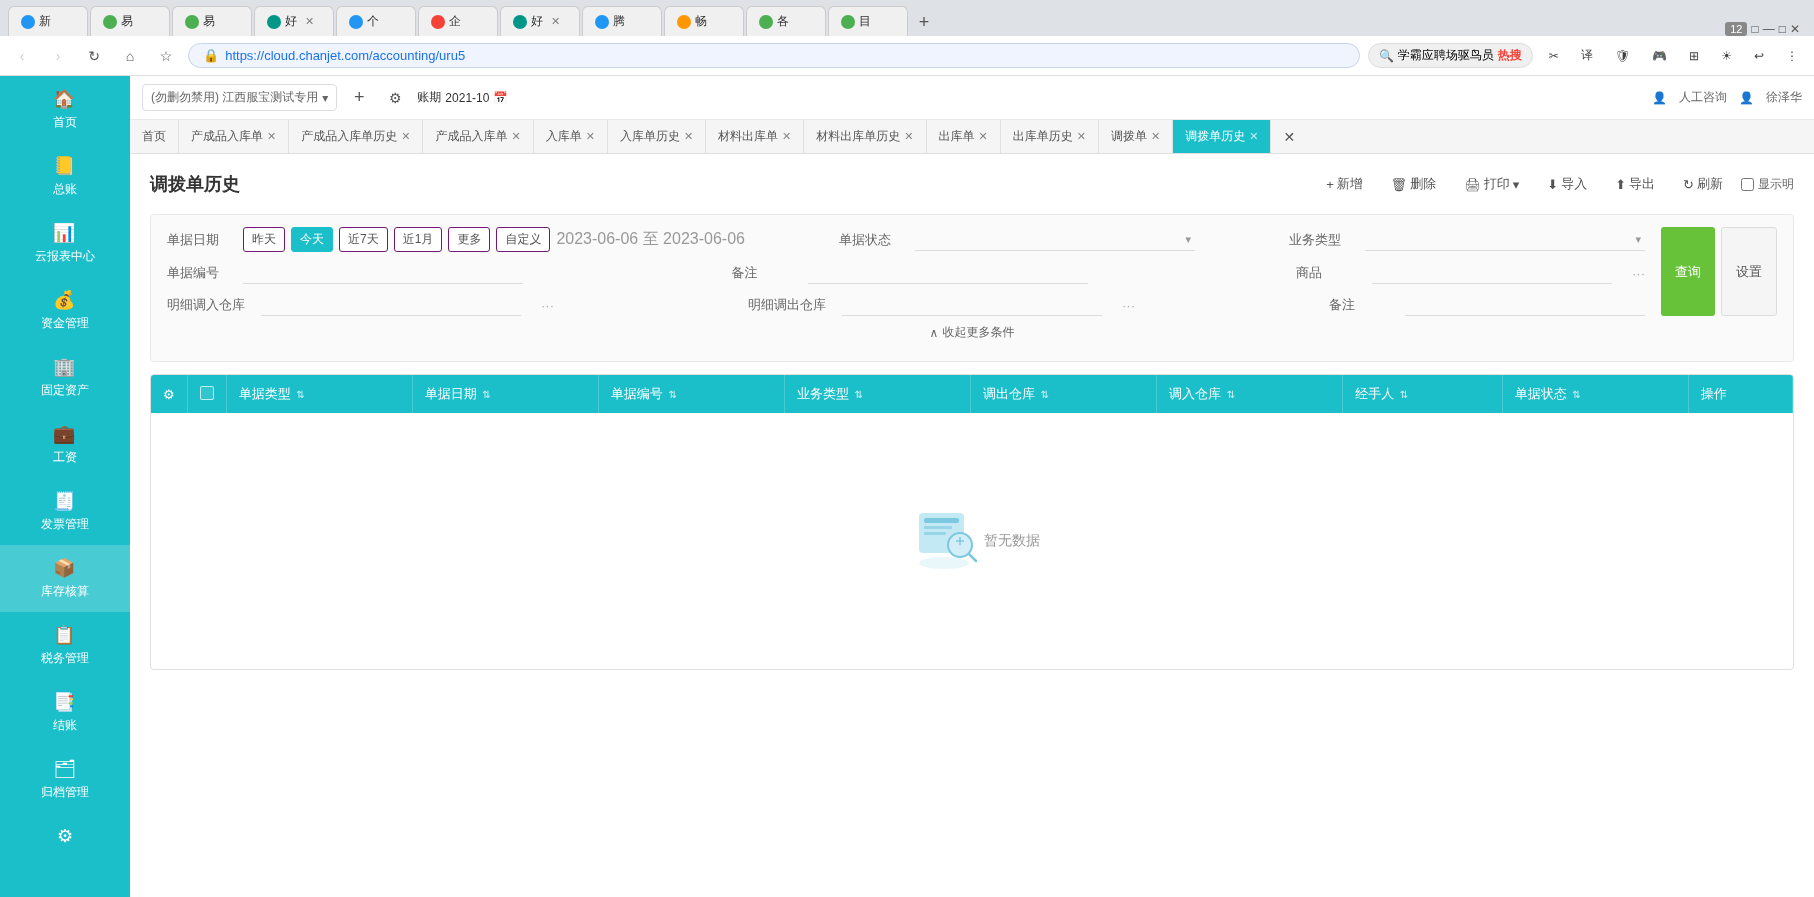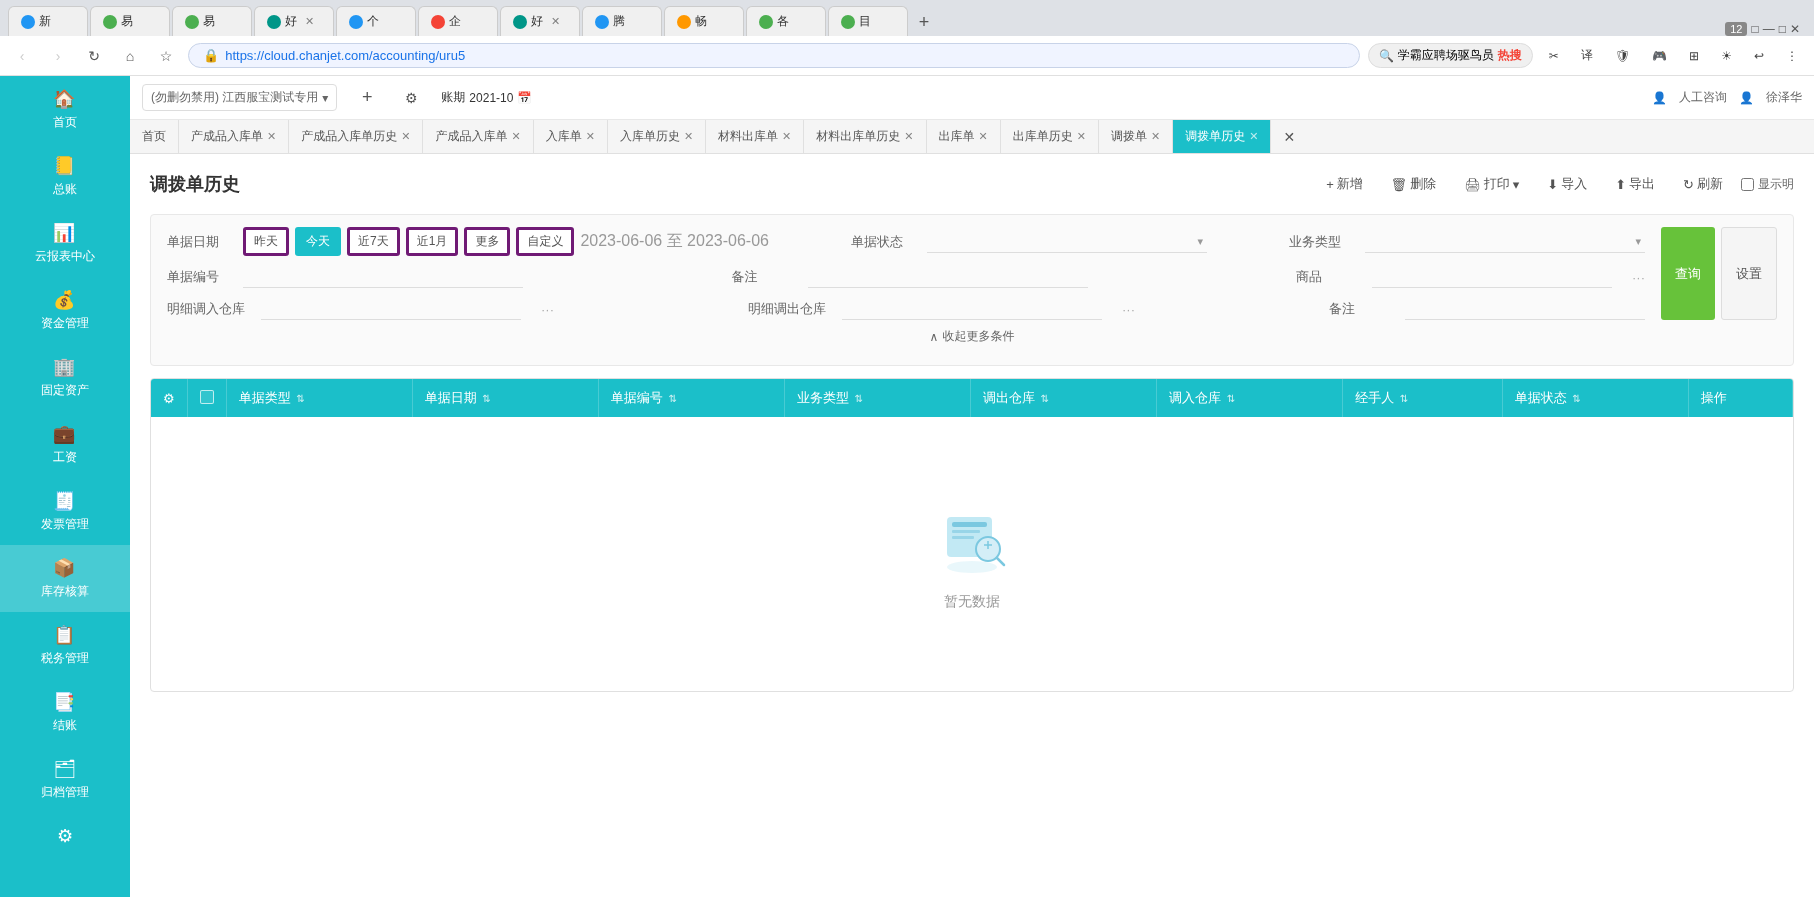--- a/index.html
+++ b/index.html
@@ -33,21 +33,21 @@
     .sidebar-logo .sub { font-size: 10px; background: #e74c3c; padding: 1px 4px; border-radius: 2px; margin-top: 2px; display: inline-block; }
     .sidebar-item { width: 100%; padding: 12px 8px; display: flex; flex-direction: column; align-items: center; gap: 4px; color: #fff; cursor: pointer; font-size: 12px; }
     .sidebar-item .icon { font-size: 18px; }
     .sidebar-item.active { background: rgba(255,255,255,0.2); }
 
     
     .main-content { flex: 1; display: flex; flex-direction: column; background: #fff; overflow: hidden; }
 
     
     .top-bar { background: #fff; border-bottom: 1px solid #e8e8e8; padding: 0 12px; height: 44px; display: flex; align-items: center; justify-content: space-between; }
-    .top-bar-left { display: flex; align-items: center; gap: 16px; }
+    .top-bar-left { display: flex; align-items: center; gap: 8px; }
     .company-selector { display: flex; align-items: center; gap: 4px; border: 1px solid #ddd; border-radius: 4px; padding: 4px 8px; cursor: pointer; font-size: 12px; color: #666; }
     .period-selector { display: flex; align-items: center; gap: 4px; font-size: 12px; color: #333; cursor: pointer; }
     .top-bar-right { display: flex; align-items: center; gap: 12px; font-size: 12px; color: #666; }
 
     
     .tab-bar { background: #f5f5f5; border-bottom: 1px solid #e0e0e0; display: flex; align-items: center; overflow-x: auto; flex-shrink: 0; padding: 0; }
     .page-tab { padding: 8px 12px; font-size: 12px; white-space: nowrap; cursor: pointer; color: #555; border-right: 1px solid #e0e0e0; display: flex; align-items: center; gap: 4px; background: #f5f5f5; }
     .page-tab.active { background: #1bbfc9; color: #fff; }
     .page-tab .close-x { opacity: 0.7; font-size: 11px; }
     .page-tab.active .close-x { color: #fff; }
@@ -61,21 +61,21 @@
     .action-bar { display: flex; align-items: center; gap: 8px; }
     .action-btn { display: flex; align-items: center; gap: 3px; padding: 5px 10px; border: none; background: none; cursor: pointer; color: #555; font-size: 13px; border-radius: 3px; }
     .display-toggle { display: flex; align-items: center; gap: 4px; font-size: 12px; color: #666; }
 
     
     .filter-section { border: 1px solid #e8e8e8; border-radius: 4px; padding: 12px 16px; margin-bottom: 12px; background: #fafafa; }
     .filter-row { display: flex; align-items: center; gap: 16px; margin-bottom: 10px; }
     .filter-row:last-child { margin-bottom: 0; }
     .filter-label { color: #666; font-size: 13px; white-space: nowrap; min-width: 60px; }
     .filter-date-group { display: flex; align-items: center; gap: 6px; }
-    .date-btn { padding: 3px 8px; border-radius: 3px; border: 3px solid #701a75; background: #fff; cursor: pointer; font-size: 12px; color: #555; }
+    .date-btn { padding: 3px 8px; border-radius: 3px; border: 1px solid #701a75; background: #fff; cursor: pointer; font-size: 12px; color: #555; }
     .date-btn.active { background: #1bbfc9; color: #fff; border-color: #1bbfc9; }
     .date-range-text { font-size: 16px; color: #999; }
     .filter-input { border: none; border-bottom: 1px solid #ddd; padding: 3px 6px; font-size: 13px; outline: none; min-width: 200px; background: transparent; }
     .filter-select { border: none; border-bottom: 1px solid #ddd; padding: 3px 6px; font-size: 13px; outline: none; min-width: 200px; background: transparent; appearance: none; cursor: pointer; }
     .filter-select-wrapper { position: relative; display: inline-flex; align-items: center; }
     .filter-select-wrapper::after { content: '▾'; position: absolute; right: 4px; color: #999; font-size: 11px; pointer-events: none; }
     .filter-dots { color: #aaa; cursor: pointer; margin-left: 4px; }
     .collapse-btn { margin: 8px auto; display: flex; align-items: center; gap: 4px; color: #666; font-size: 12px; cursor: pointer; background: none; border: none; }
     .collapse-row { display: flex; justify-content: center; }
 
@@ -83,21 +83,21 @@
     .data-table { width: 100%; border-collapse: collapse; }
     .table-header-row { background: #1bbfc9; color: #fff; }
     .table-header-row th { padding: 10px 12px; text-align: left; font-weight: normal; font-size: 13px; border-right: 1px solid rgba(255,255,255,0.2); white-space: nowrap; cursor: pointer; }
     .sort-arrows { font-size: 10px; opacity: 0.8; margin-left: 2px; }
     .th-gear { width: 36px; text-align: center; }
     .th-checkbox { width: 36px; text-align: center; }
     .th-ops { text-align: right; }
     .checkbox-box { width: 14px; height: 14px; border: 1px solid rgba(255,255,255,0.7); border-radius: 2px; display: inline-block; background: rgba(255,255,255,0.1); }
 
     
-    .empty-state { display: flex; flex-direction: column; align-items: center; justify-content: center; padding: 80px 20px; }
+    .empty-state { display: flex; flex-direction: row; align-items: center; justify-content: center; padding: 80px 20px; }
     .empty-icon { width: 80px; height: 80px; margin-bottom: 16px; }
     .empty-text { color: #999; font-size: 14px; }
 
     
     ::-webkit-scrollbar { width: 6px; height: 6px; }
     ::-webkit-scrollbar-track { background: #f1f1f1; }
     ::-webkit-scrollbar-thumb { background: #ccc; border-radius: 3px; }
 
     .green-btn { background: #67c23a; color: #fff; border: none; padding: 6px 14px; border-radius: 3px; cursor: pointer; font-size: 13px; }
     .settings-btn { background: #f5f5f5; color: #555; border: 1px solid #ddd; padding: 5px 14px; border-radius: 3px; cursor: pointer; font-size: 13px; }

